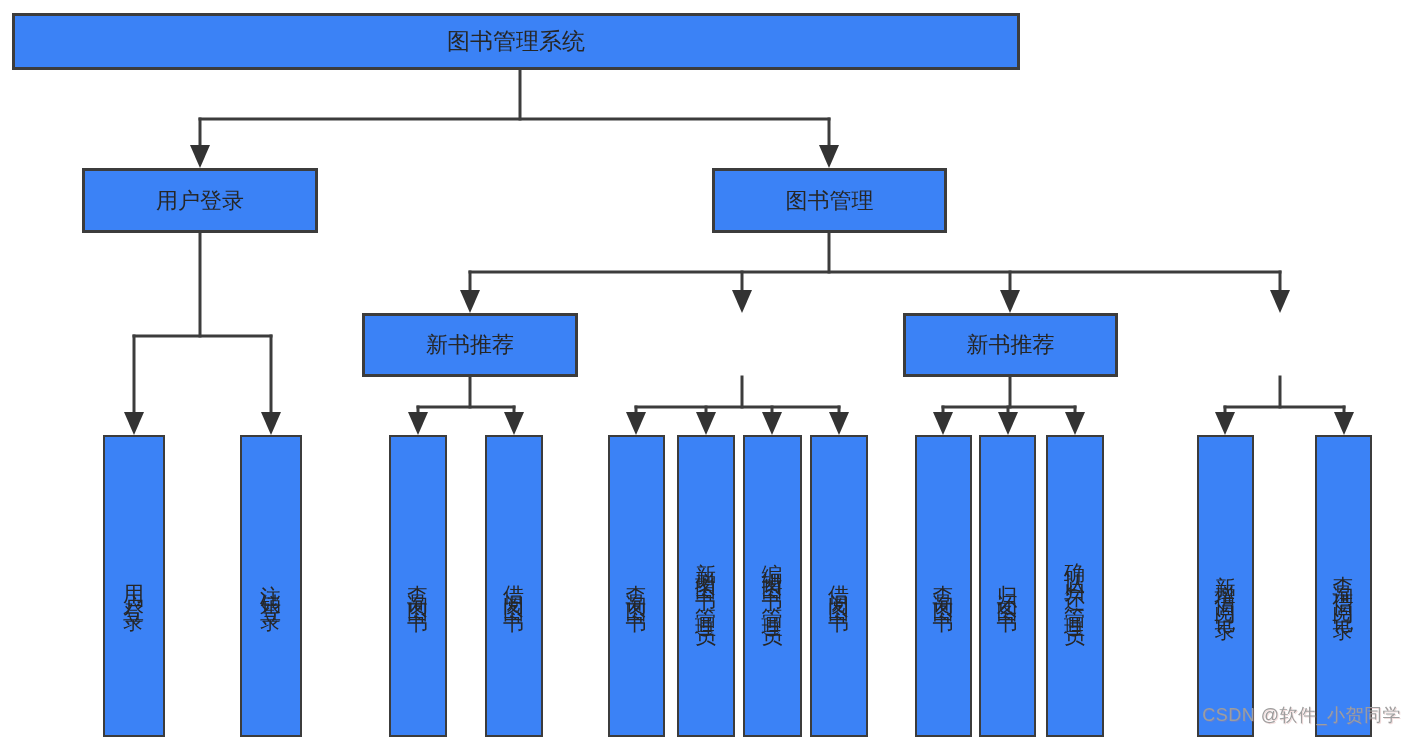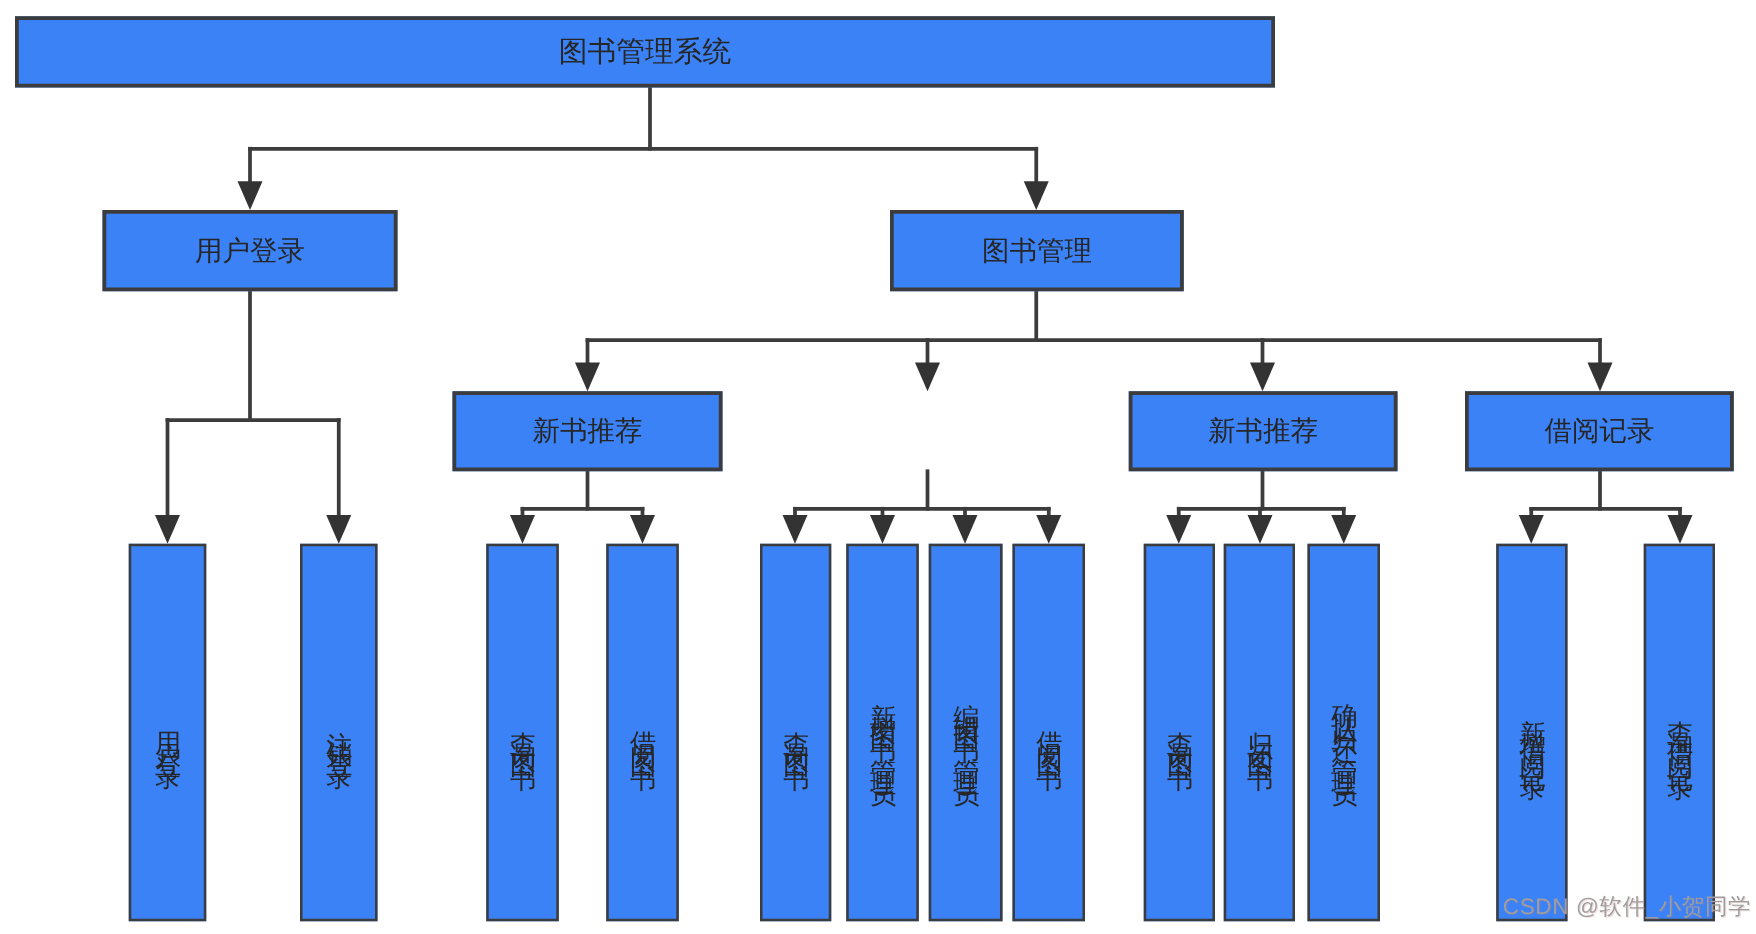--- a/index.html
+++ b/index.html
@@ -38,21 +38,21 @@
   .vbox .vtext {
     writing-mode: vertical-rl;
     text-orientation: mixed;
     letter-spacing: 9px;
     line-height: 1;
     white-space: nowrap;
   }
   .watermark {
     position: absolute;
     right: 4px;
-    bottom: 10px;
+    bottom: 20px;
     z-index: 3;
     font-size: 18px;
     color: #9e9e9e;
     letter-spacing: 0.5px;
     text-shadow: 1px 1px 0 rgba(205, 120, 120, 0.25);
   }
 </style>
 </head>
 <body>
 
@@ -144,23 +144,20 @@
   <div class="box hnode" style="left:362px;top:313px;width:216px;height:64px">
     <span>新书推荐</span>
   </div>
 
   <div class="box hnode" style="left:712px;top:168px;width:235px;height:65px">
     <span>图书管理</span>
   </div>
   <div class="box hnode" style="left:903px;top:313px;width:215px;height:64px">
     <span>新书推荐</span>
   </div>
-  <div class="box hnode" style="left:1172px;top:313px;width:215px;height:64px">
-    <span>借阅记录</span>
-  </div>
 
   <div class="box vbox" style="left:103px;top:435px;width:62px;height:302px">
     <span class="vtext">用户登录</span>
   </div>
   <div class="box vbox" style="left:240px;top:435px;width:62px;height:302px">
     <span class="vtext">注销登录</span>
   </div>
 
   <div class="box vbox" style="left:389px;top:435px;width:58px;height:302px">
     <span class="vtext">查询图书</span>

